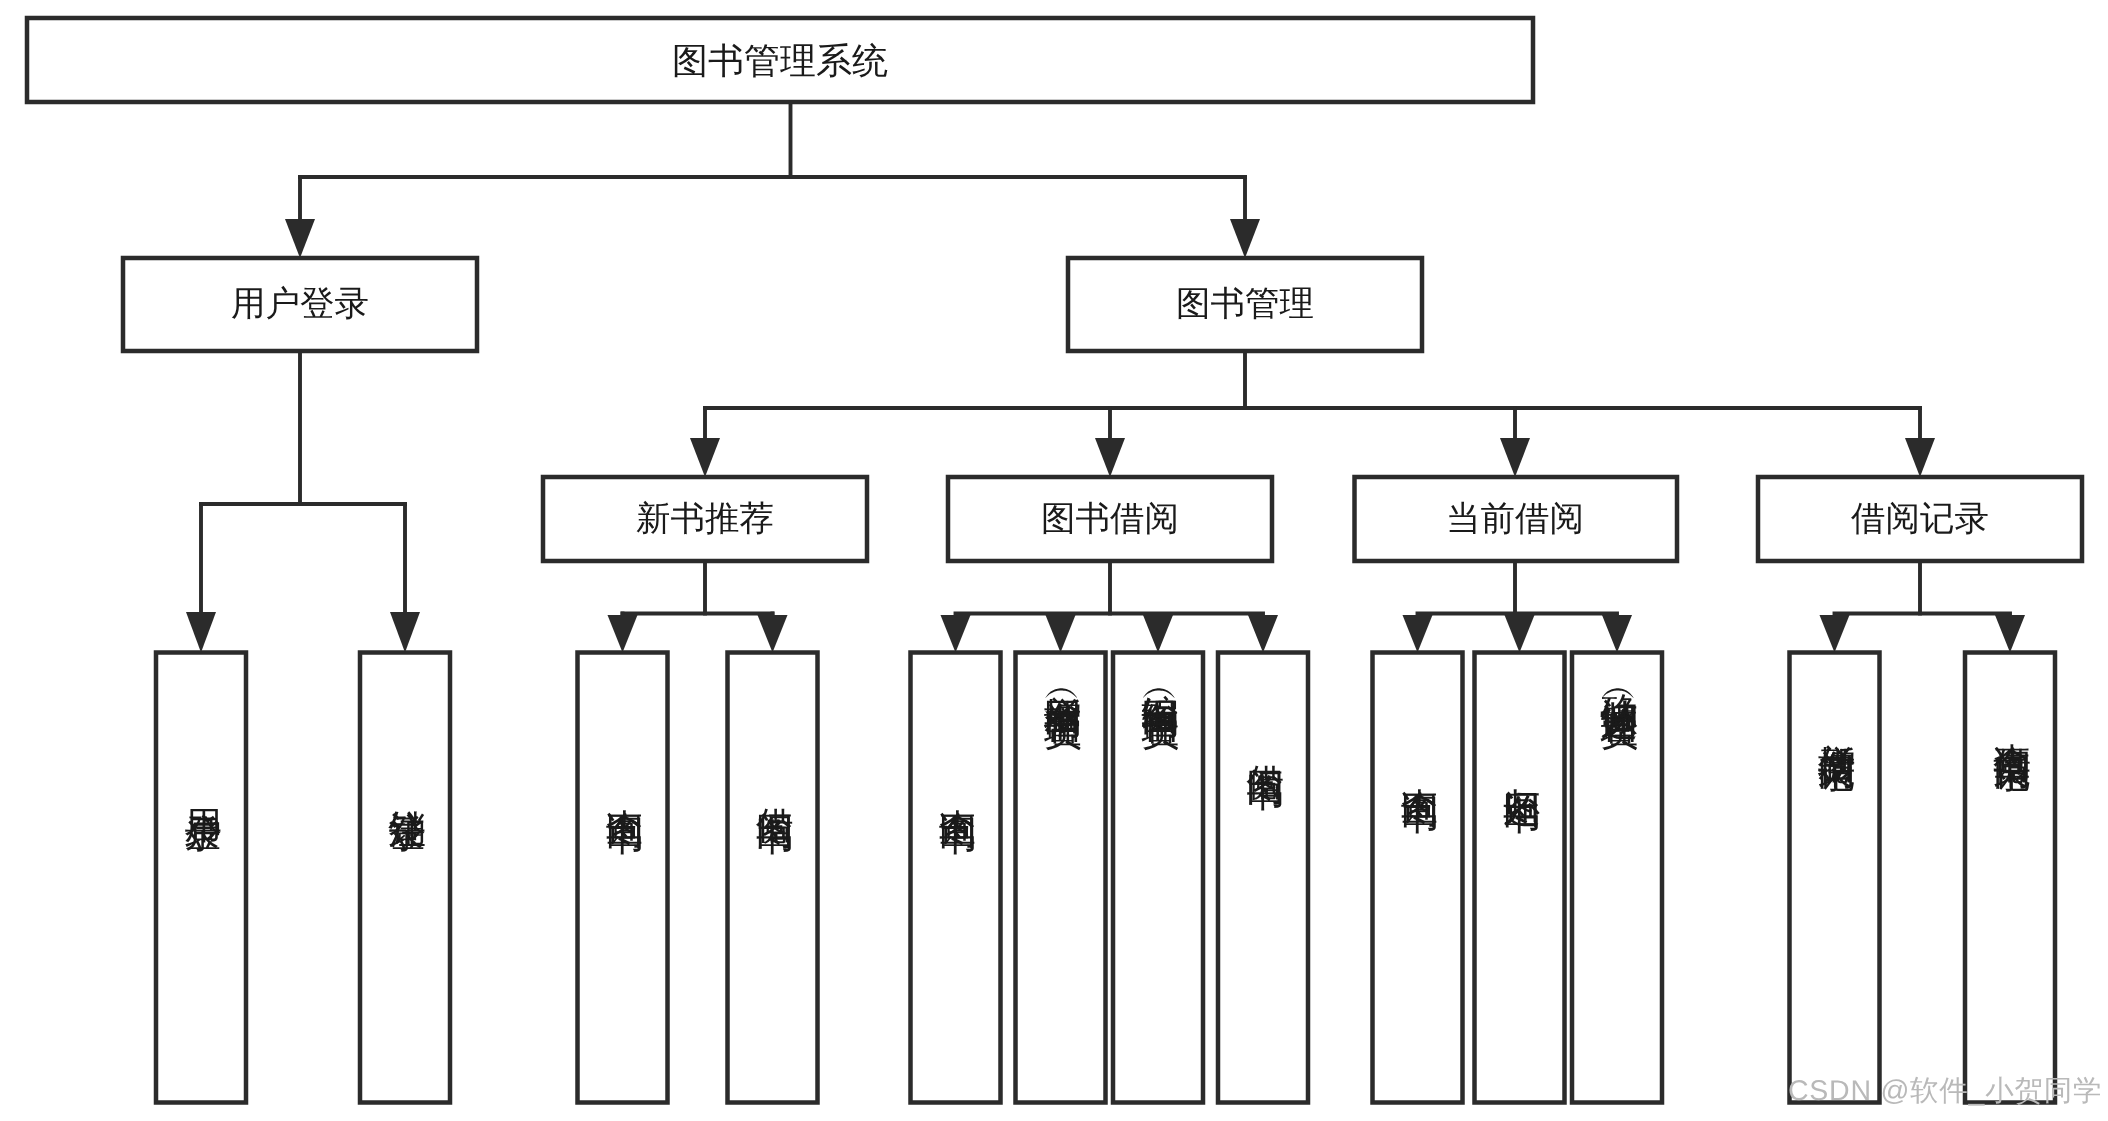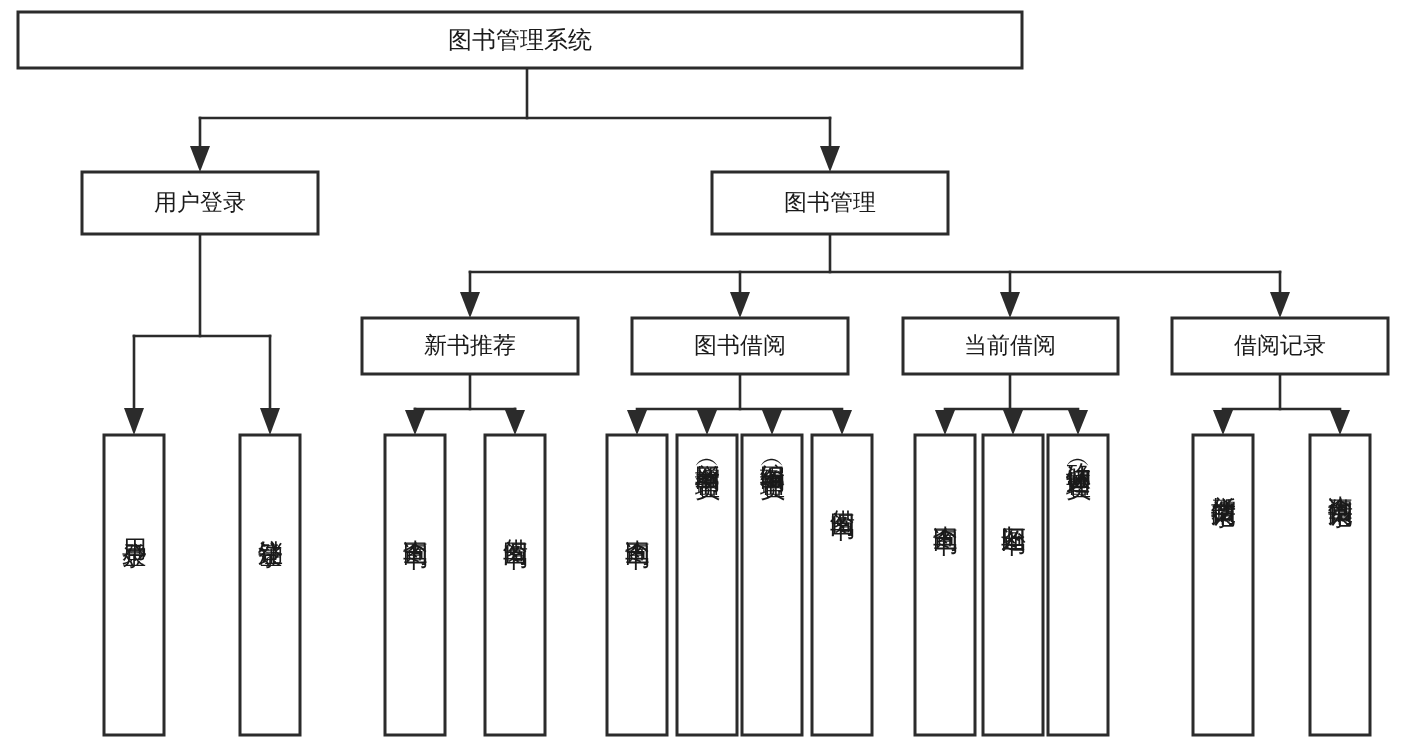--- a/index.html
+++ b/index.html
@@ -193,14 +193,15 @@
   <div class="vlabel" style="left:624px; top:519px;">查询图书</div>
   <div class="vlabel" style="left:694px; top:443px;">新增图书（管理员）</div>
   <div class="vlabel" style="left:759px; top:443px;">编辑图书（管理员）</div>
   <div class="vlabel" style="left:829px; top:490px;">借阅图书</div>
   <div class="vlabel" style="left:932px; top:505px;">查询图书</div>
   <div class="vlabel" style="left:1000px; top:505px;">归还图书</div>
   <div class="vlabel" style="left:1065px; top:443px;">确认归还（管理员）</div>
   <div class="vlabel" style="left:1210px; top:475px;">新增借阅记录</div>
   <div class="vlabel" style="left:1327px; top:475px;">查询借阅记录</div>
 
+  <div class="watermark">CSDN @软件_小贺同学</div>
 
 </div>
 
 </body></html>

